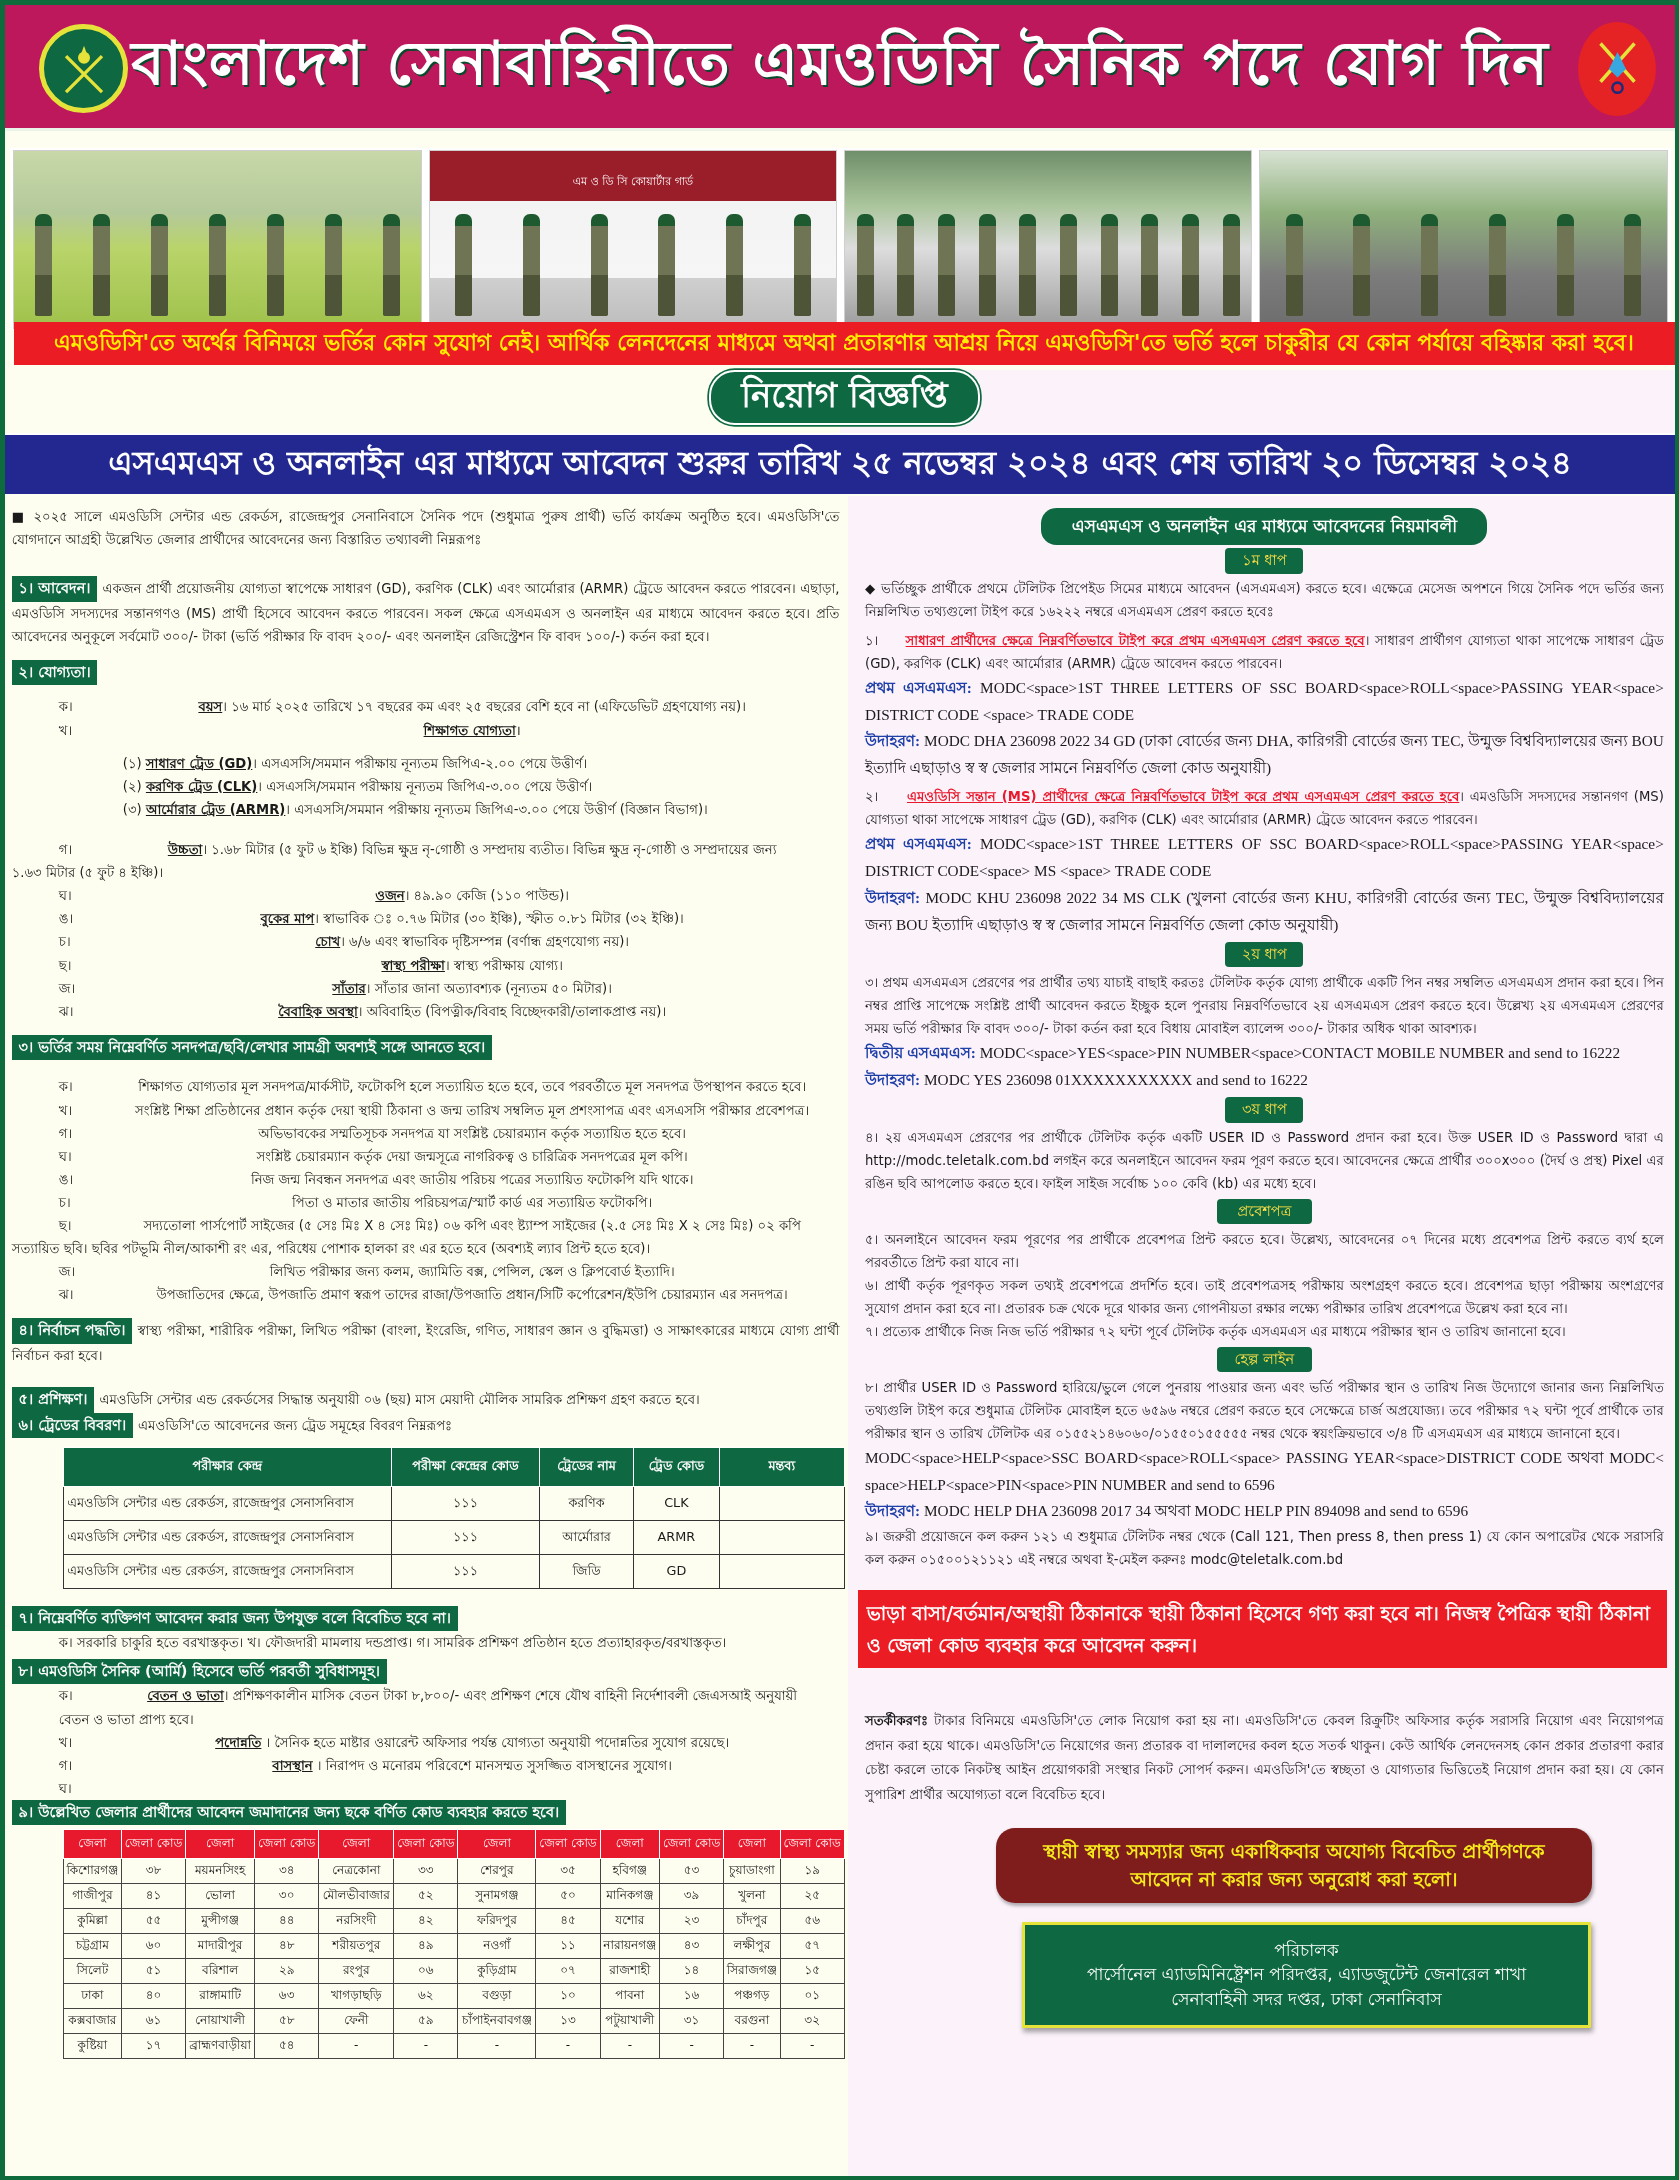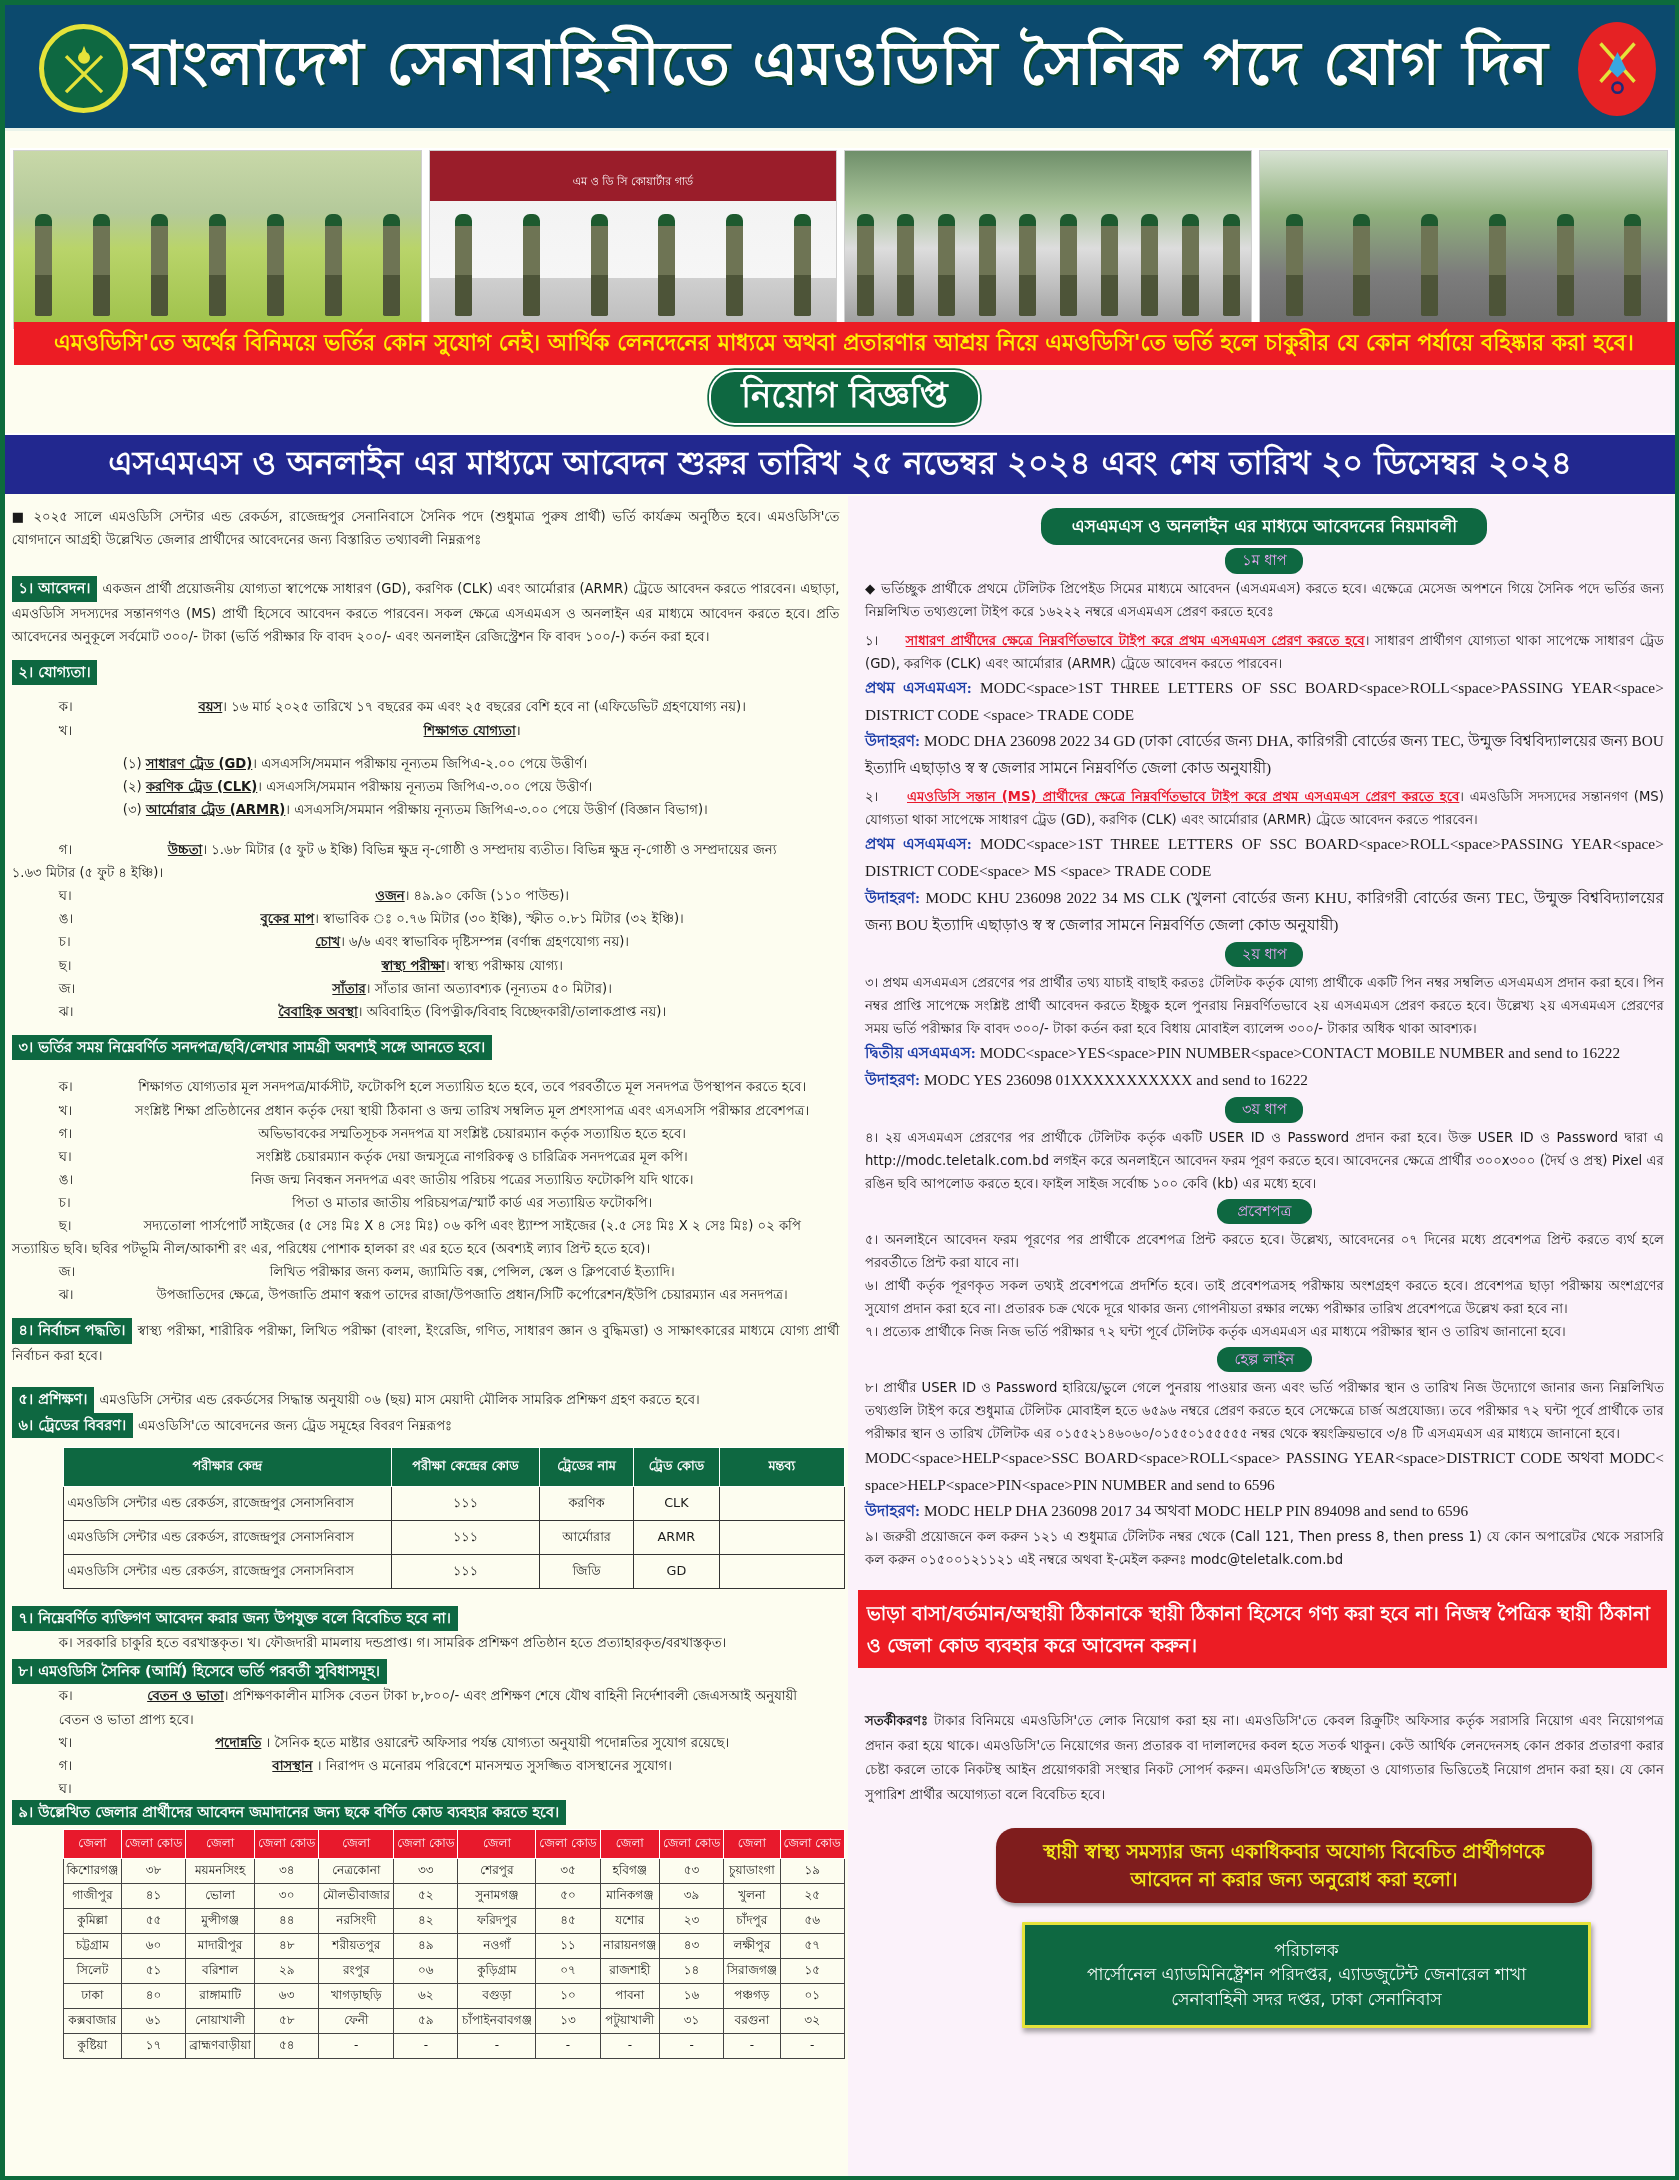--- a/index.html
+++ b/index.html
@@ -1,20 +1,20 @@
 <!DOCTYPE html>
 <html style="font-size:13.6px"><head>
 <meta charset="utf-8">
 <style>
   * { box-sizing: border-box; margin: 0; padding: 0; }
   html, body { width: 1680px; height: 2181px; overflow: hidden; background: #ffffff; }
   body { font-family: "DejaVu Sans", "Liberation Sans", sans-serif; color: #1a1a1a; position: relative; }
   .page { position: absolute; left: 0; top: 0; width: 1680px; height: 2181px; border: 5.1px solid #0d6b3c; background: #fdfdf0; }
   
-  .header { position: absolute; left: 0; top: 0; width: 1670px; height: 126px; background: #0c4a6e; border-bottom: 3.4px solid #e9f3ea; display: flex; align-items: center; justify-content: center; }
+  .header { position: absolute; left: 0; top: 0; width: 1670px; height: 126px; background: #be185d; border-bottom: 3.4px solid #e9f3ea; display: flex; align-items: center; justify-content: center; }
   .header-title { color: #ffffff; font-size: 60px; font-weight: bold; letter-spacing: 0.9px; white-space: nowrap; text-shadow: 1.7px 1.7px 0 #0a4a2c; }
   .logo-left { position: absolute; left: 34px; top: 19px; width: 89px; height: 89px; border-radius: 50%; background: #0e6841; border: 5.1px solid #e5e33a; display: flex; align-items: center; justify-content: center; }
   .logo-right { position: absolute; right: 19px; top: 17px; width: 78px; height: 94px; border-radius: 50%; background: #e52224; display: flex; align-items: center; justify-content: center; }
   
   .photos { position: absolute; left: 5.1px; top: 143px; width: 1661px; height: 182px; display: flex; gap: 6.8px; padding: 1.7px 3.4px; background: #ffffff; }
   .photo { flex: 1; height: 179px; position: relative; overflow: hidden; border: 0.9px solid #cfcfcf; }
   .photo1 { background: linear-gradient(180deg, #c8d8a8 0%, #b4c99a 35%, #b9d46a 55%, #9fc24b 100%); }
   .photo2 { background: linear-gradient(180deg, #9a1d2a 0%, #9a1d2a 28%, #f3f3f3 28%, #f6f6f6 72%, #cfcfcf 72%, #bdbdbd 100%); }
   .photo3 { background: linear-gradient(180deg, #6f8f6a 0%, #a9c49a 30%, #ddd 55%, #9c9c9c 100%); }
   .photo4 { background: linear-gradient(180deg, #d8e3d3 0%, #8fb07c 35%, #7c7c7c 70%, #6d6d6d 100%); }
@@ -43,21 +43,21 @@
   table { border-collapse: collapse; }
   .trade-table { margin: 8.5px 0 0 51px; width: 782px; font-size: 12.8px; }
   .trade-table th { background: #0e6841; color: #ffffff; height: 39px; font-weight: bold; border: 0.9px solid #ffffff; }
   .trade-table td { height: 34px; border: 1.3px solid #333; text-align: center; background: #fdfdf0; }
   .trade-table td.l { text-align: left; padding-left: 3.4px; }
   .dist-table { margin: 3.4px 0 0 51px; width: 782px; font-size: 12px; }
   .dist-table th { background: #e8192c; color: #ffffff; height: 29px; font-weight: normal; border: 0.9px solid #ffffff; }
   .dist-table td { height: 25px; border: 1.3px solid #444; text-align: center; background: #fdfdf0; }
   
   .rule-pill { margin: 3.4px auto 0; width: 446px; height: 37px; background: #0e6841; color: #fff; border-radius: 15.3px; font-weight: bold; font-size: 17px; display: flex; align-items: center; justify-content: center; }
-  .step-pill { margin: 3.4px auto; width: 78px; height: 25.6px; background: #0e6841; color: #f0abfc; border-radius: 12px; font-size: 14.5px; display: flex; align-items: center; justify-content: center; }
+  .step-pill { margin: 3.4px auto; width: 78px; height: 25.6px; background: #0e6841; color: #fde047; border-radius: 4px; font-size: 14.5px; display: flex; align-items: center; justify-content: center; }
   .step-pill.wide { width: 95px; }
   .red-ul { color: #e8192c; font-weight: bold; text-decoration: underline; }
   .blue-lbl { color: #1f3fa8; font-weight: bold; }
   .mono { font-family: "Liberation Serif", serif; font-size: 15.3px; }
   .red-box { margin: 19px 0 0 -6.8px; width: 809px; background: #ec1c24; color: #ffffff; font-size: 19px; font-weight: bold; padding: 6.8px 8.5px; line-height: 1.7; }
   .caution { margin-top: 41px; line-height: 1.85; text-align: justify; }
   .blue-pill { margin: 20.4px 0 0 131px; width: 596px; height: 75px; background: #7f1d1d; color: #f6ea1d; border-radius: 19px; font-size: 19px; font-weight: bold; display: flex; flex-direction: column; align-items: center; justify-content: center; line-height: 1.5; box-shadow: 1.7px 2.6px 3.4px rgba(0,0,0,0.3); }
   .director { margin: 19px 0 0 157px; width: 569px; height: 106px; background: #0e6841; color: #ffffff; border: 3.4px solid #e5e33a; border-radius: 1px; font-size: 17px; display: flex; flex-direction: column; align-items: center; justify-content: center; line-height: 1.45; box-shadow: 1.7px 3.4px 5.1px rgba(0,0,0,0.35); }
 </style>
 </head>

